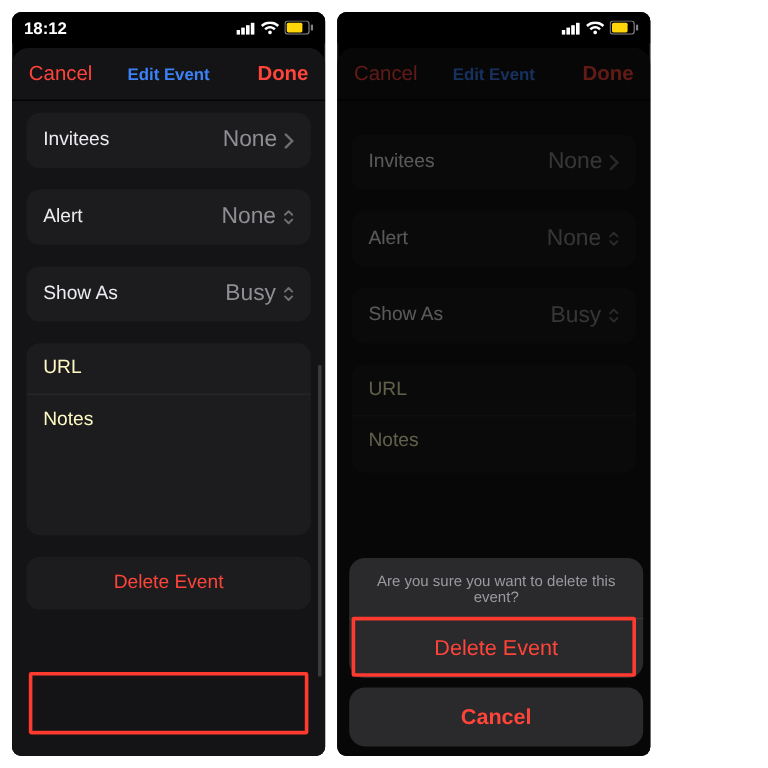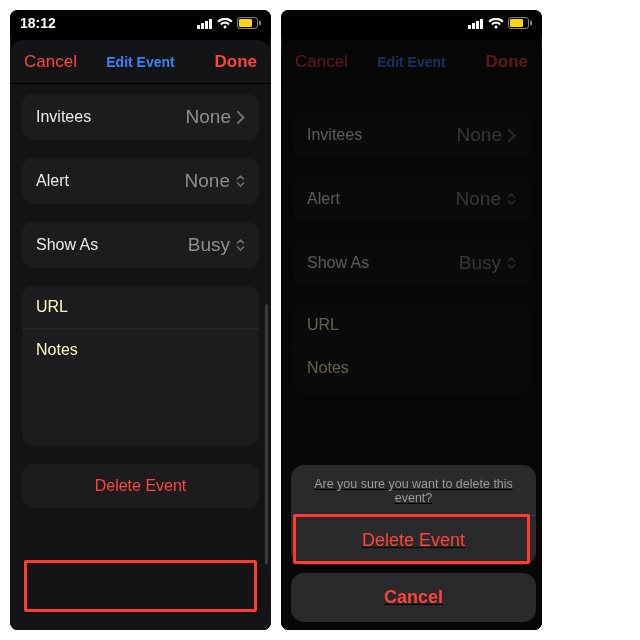--- a/index.html
+++ b/index.html
@@ -93,21 +93,21 @@
 
   
   .dim-overlay {
     position: absolute; inset: 0;
     background: rgba(0,0,0,0.62);
     pointer-events: none;
   }
 
   
   .action-sheet {
-    position: absolute; left: 10px; right: 6px; bottom: 8px; text-decoration: underline;
+    position: absolute; left: 10px; right: 6px; bottom: 8px;
   }
   .as-group {
     background: #2a2a2c;
     border-radius: 13px;
     overflow: hidden;
     margin-bottom: 8px;
   }
   .as-title {
     text-align: center; color: #9a9aa0; font-size: 12.5px;
     padding: 12px 10px 10px 10px;

